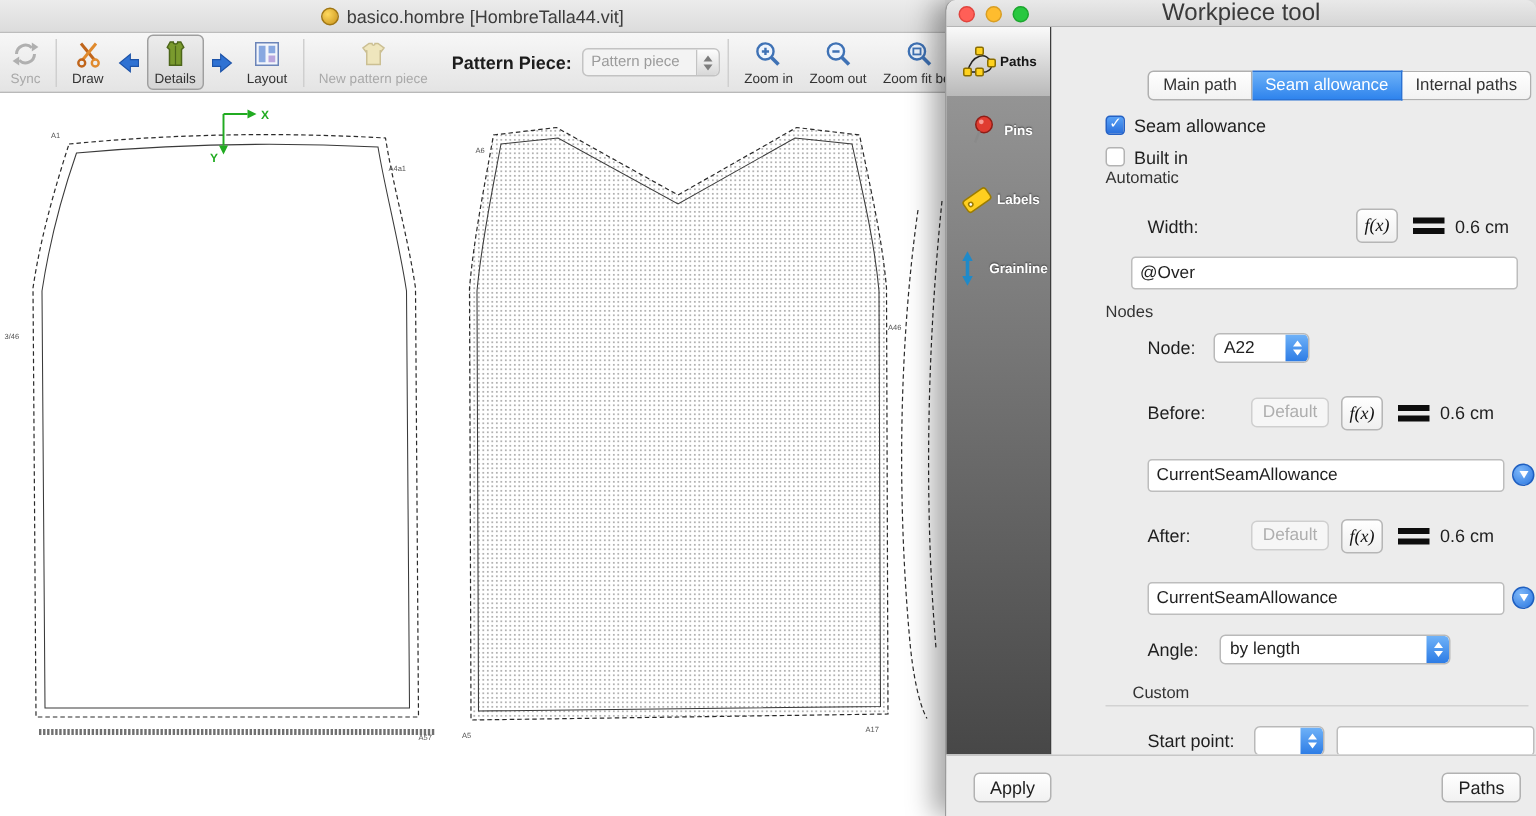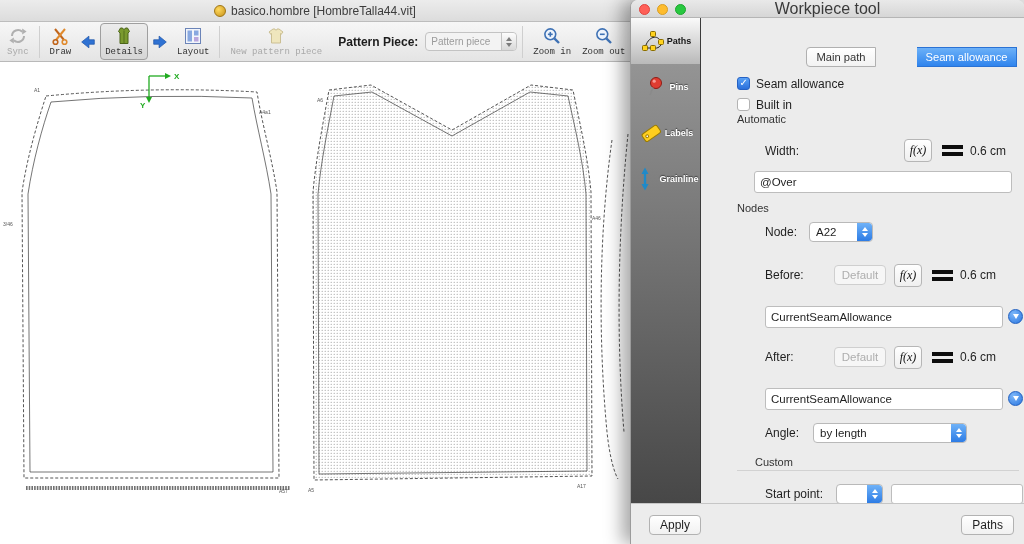--- a/index.html
+++ b/index.html
@@ -13,21 +13,21 @@
   .doc-icon { width:12px; height:12px; border-radius:50%;
               background:radial-gradient(circle at 35% 35%, #ffd95e, #c8921a); border:1px solid #a07614; }
   .mw-title { font-size:12px; color:#3c3c3c; white-space:nowrap; }
 
   .toolbar { height:40px; background:linear-gradient(#f7f7f7,#e4e4e4); border-bottom:1px solid #b9b9b9;
              display:flex; align-items:center; padding:0 2px; gap:1px; overflow:hidden; }
   .tool { display:flex; flex-direction:column; align-items:center; justify-content:center;
           padding:2px 4px; border-radius:4px; border:1px solid transparent; }
   .ticon { width:20px; height:20px; display:block; }
   .ticon svg { width:100%; height:100%; display:block; }
-  .tlabel { font-size:9px; color:#333; margin-top:1px; white-space:nowrap;font-family:Liberation Mono, monospace; }
+  .tlabel { font-size:9px; color:#333; margin-top:1px; white-space:nowrap; }
   .tool.disabled .tlabel { color:#a9a9a9; }
   .tool.selected { border:1px solid #9f9f9f; background:linear-gradient(#ececec,#d6d6d6); }
   .tb-sep { width:1px; height:32px; background:#cfcfcf; margin:0 4px; flex:none; }
   .tb-arrow { width:18px; height:18px; margin:0 2px; flex:none; }
   .tb-arrow svg { width:100%; height:100%; display:block; }
   .pattern-piece-label { font-size:12px; font-weight:bold; color:#1d1d1d; margin:0 6px 0 10px; white-space:nowrap; }
   .toolbar-combo { width:92px; height:19px; flex:none; background:#f3f3f3; border:1px solid #c3c3c3; border-radius:4px;
                    display:flex; align-items:stretch; overflow:hidden; }
   .toolbar-combo .combo-text { flex:1; font-size:10px; color:#9b9b9b; padding-left:5px; white-space:nowrap;
                                overflow:hidden; display:flex; align-items:center; }
@@ -69,21 +69,21 @@
   .side-item .slabel { font-size:9px; font-weight:bold; color:#fff; text-shadow:0 -1px 1px rgba(0,0,0,.55); }
   .side-item.selected { background:linear-gradient(#fafafa,#b9b9b9); }
   .side-item.selected .slabel { color:#161616; text-shadow:none; }
 
   .dlg-content { flex:1; position:relative; background:#ececec; overflow:hidden; }
   .abs { position:absolute; }
 
   .tab-group { display:flex; }
   .tab-seg { height:20px; font-size:11.2px; display:flex; align-items:center; justify-content:center;
              background:linear-gradient(#ffffff,#f2f2f2); border:1px solid #b0b0b0; border-left:none; color:#333;
-             overflow:hidden; white-space:nowrap;margin-left:41px; }
+             overflow:hidden; white-space:nowrap; }
   .tab-seg.first { border-left:1px solid #b0b0b0; border-radius:4px 0 0 4px; }
   .tab-seg.last  { border-radius:0 4px 4px 0; }
   .tab-seg.active { background:linear-gradient(#6cb1f8,#2f84ed); color:#fff; border-color:#2a72d4; }
 
   .check-row { display:flex; align-items:center; gap:6px; height:15px; }
   .checkbox { width:13px; height:13px; border-radius:3px; flex:none; position:relative; }
   .checkbox.checked { background:linear-gradient(#58a1f6,#2a6fdb); border:1px solid #2561c4; }
   .checkbox.checked::after { content:"✓"; position:absolute; left:1.5px; top:-1px; color:#fff; font-size:10px; font-weight:bold; }
   .checkbox.unchecked { background:#fff; border:1px solid #b3b3b3; }
   .check-label { font-size:12px; color:#1f1f1f; }

